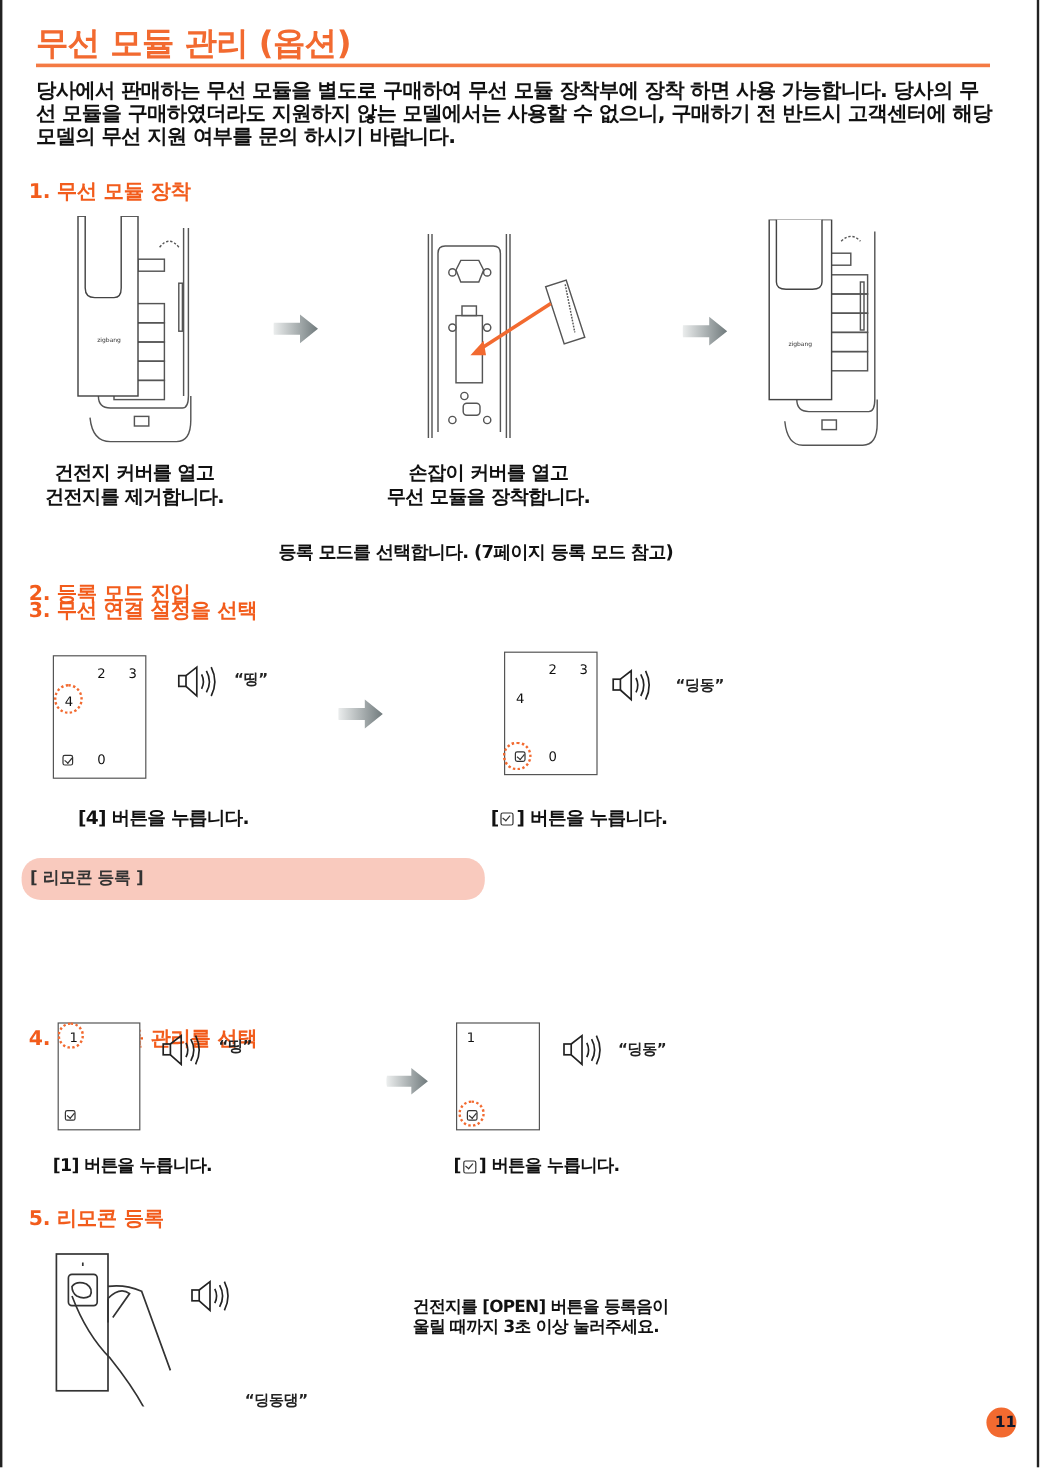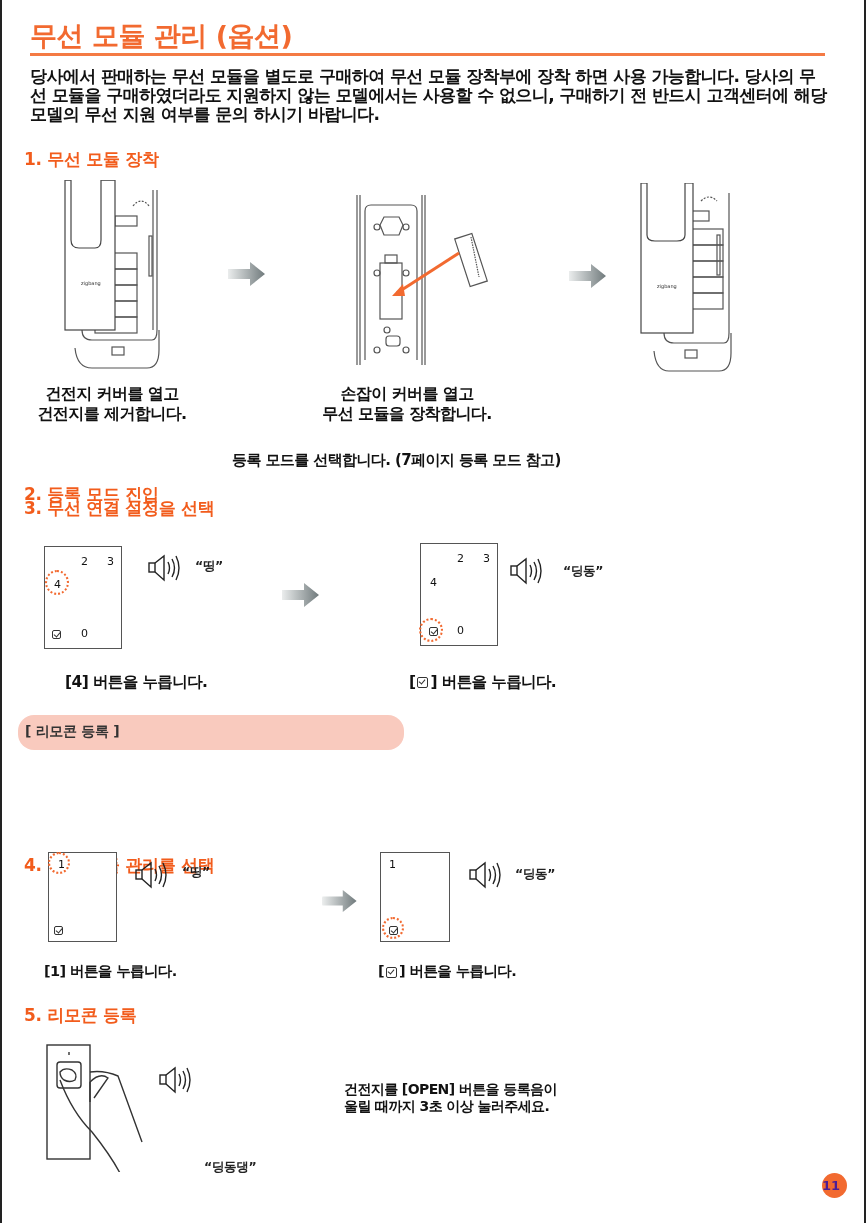--- a/index.html
+++ b/index.html
@@ -14,21 +14,21 @@
   .sec { font-size: 17px; font-weight: bold; color: #f25c1c; letter-spacing: -0.3px; }
   .caption { font-size: 16px; font-weight: bold; text-align: center; line-height: 20px; letter-spacing: -0.6px; }
   .cap-left { font-size: 15.5px; font-weight: bold; letter-spacing: -0.6px; }
   .keypad { border: 1.5px solid #555; background: #fff; }
   .keypad .k { position: absolute; font-size: 11px; color: #111; }
   .dotring { position: absolute; border: 2px dotted #f26a30; border-radius: 50%; }
   .speaker { position: absolute; }
   .sound { position: absolute; font-size: 12.5px; color: #222; font-weight: bold; letter-spacing: -0.3px; }
   .remote-bar { left: 16px; top: 715px; width: 386px; height: 35px; background: #f9cabe; border-radius: 16px; }
   .remote-bar span { position: absolute; left: 7px; top: 8px; font-size: 14px; font-weight: bold; color: #333; letter-spacing: -0.3px; }
-  .badge { left: 820px; top: 1173px; width: 25px; height: 25px; border-radius: 50%; background: #f26a30; color: #4c1d95; font-size: 13px; font-weight: bold; text-align: left; line-height: 25px; }
+  .badge { left: 820px; top: 1173px; width: 25px; height: 25px; border-radius: 50%; background: #f26a30; color: #0f172a; font-size: 13px; font-weight: bold; text-align: right; line-height: 25px; }
   .chk { display: inline-block; width: 9px; height: 9px; border: 1.2px solid #333; border-radius: 2px; position: relative; vertical-align: middle; }
   .chk::after { content: ""; position: absolute; left: 2px; top: 0px; width: 3px; height: 5px; border-right: 1.3px solid #333; border-bottom: 1.3px solid #333; transform: rotate(40deg); }
 </style>
 </head>
 <body>
 
 <div class="page">
 
   <div class="abs title">무선 모듈 관리 (옵션)</div>
   <div class="abs title-rule"></div>

